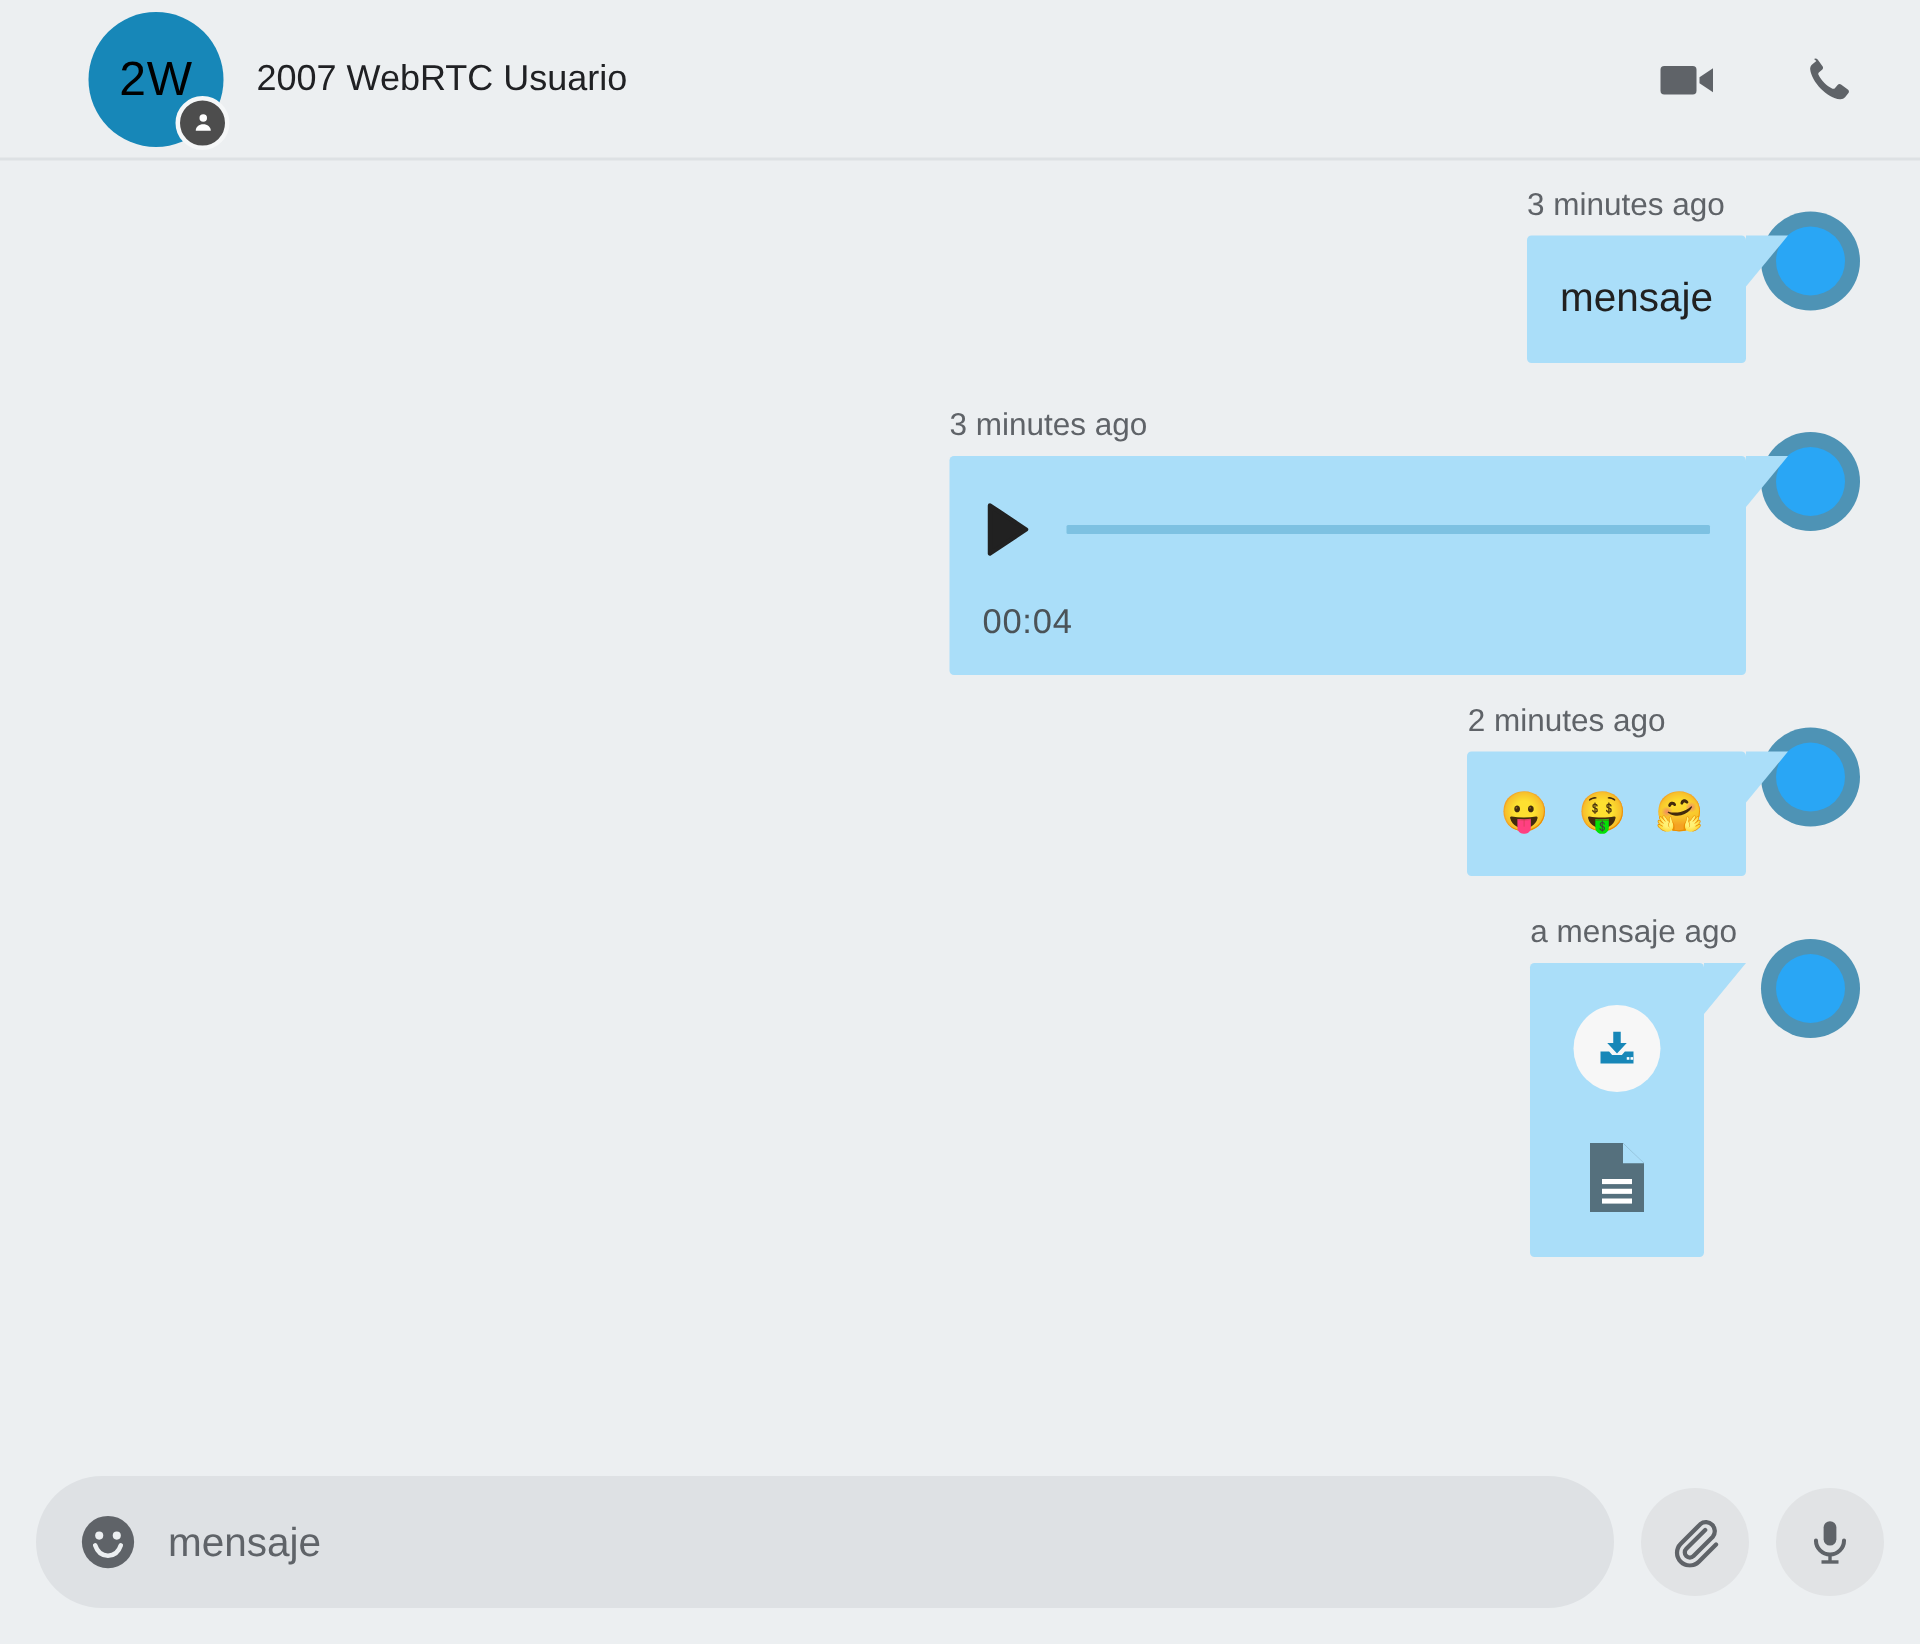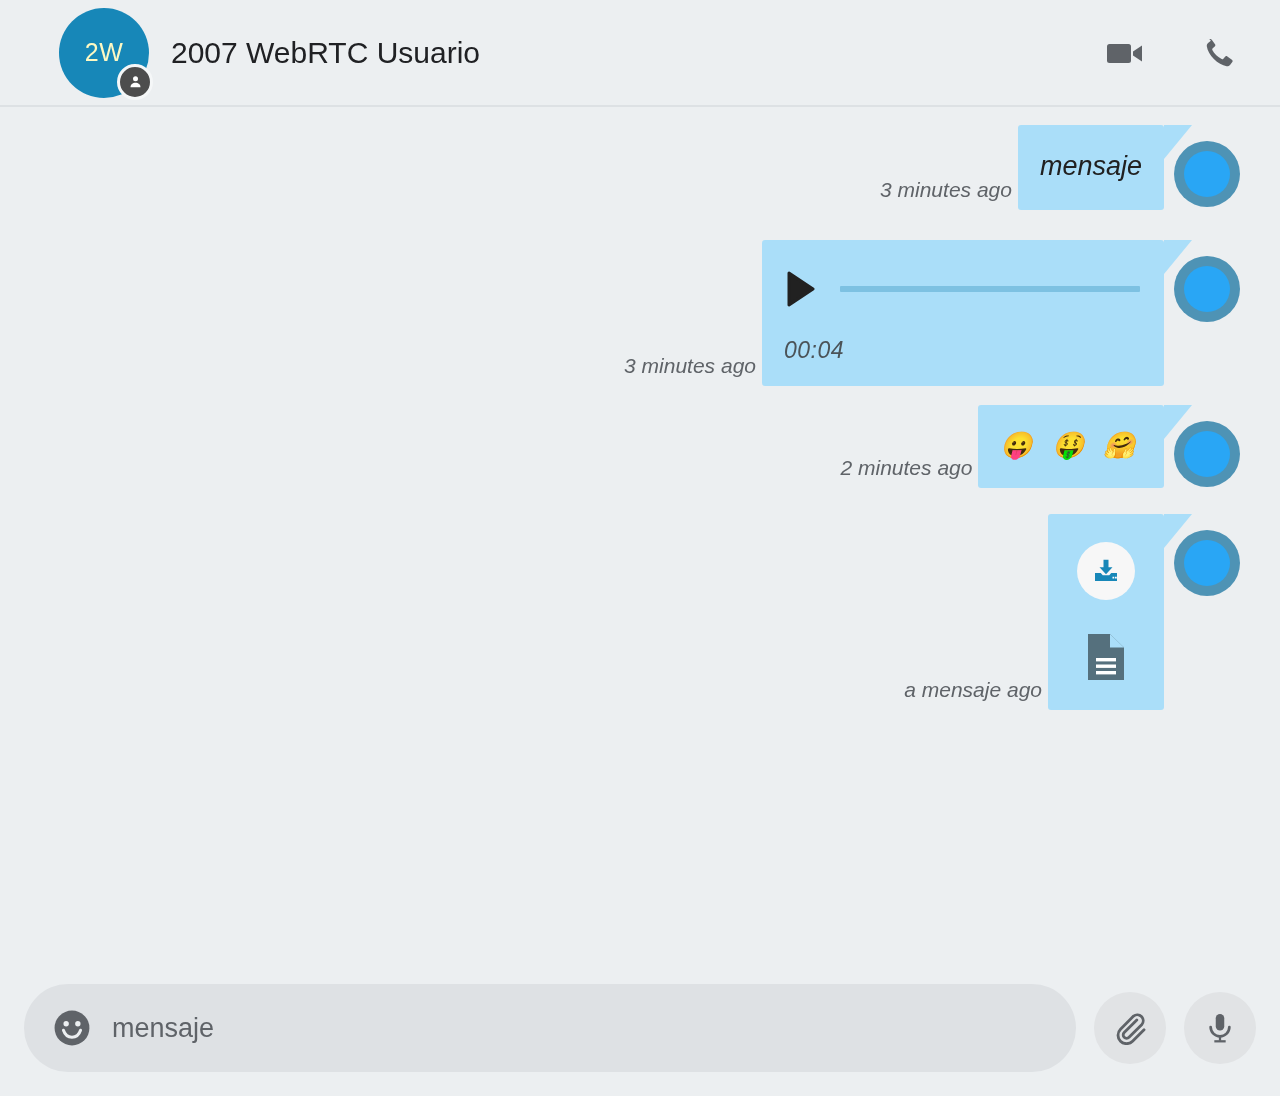--- a/index.html
+++ b/index.html
@@ -40,44 +40,44 @@
     width: 90px;
     height: 90px;
     margin-left: 59px;
     flex: 0 0 90px;
   }
   .avatar-main {
     width: 90px;
     height: 90px;
     border-radius: 50%;
     background: #1787b8;
-    color: #fef9c3;
-    display: flex;
-    align-items: center;
-    justify-content: center;
-    font-size: 25px;
+    color: #000000;
+    display: flex;
+    align-items: center;
+    justify-content: center;
+    font-size: 32px;
     letter-spacing: 0.5px;
   }
   .avatar-badge {
     position: absolute;
     right: -4px;
     bottom: -2px;
     width: 30px;
     height: 30px;
     border-radius: 50%;
     background: #4d4d4d;
     border: 3px solid #f5f7f8;
     display: flex;
     align-items: center;
     justify-content: center;
   }
   .avatar-badge svg { width: 15px; height: 15px; display:block; }
   .header-title {
     margin-left: 22px;
-    font-size: 30px;
+    font-size: 24px;
     color: #202124;
     white-space: nowrap;
   }
   .header-actions {
     margin-left: auto;
     display: flex;
     align-items: center;
     gap: 46px;
     padding-right: 16px;
   }
@@ -103,23 +103,21 @@
   }
   .msg-row {
     display: flex;
     justify-content: flex-end;
     align-items: flex-start;
     padding-right: 40px;
     margin-bottom: 12px;
   }
   .msg-col {
     display: flex;
-    flex-direction: row;
-    align-items: flex-end;
-    font-style: italic;
+    flex-direction: column;
   }
   .msg-time {
     font-size: 21px;
     color: #5f6368;
     margin-bottom: 8px;
     margin-right: 6px;
     white-space: nowrap;
   }
   .bubble-holder {
     position: relative;
@@ -153,21 +151,21 @@
   .bubble-emoji {
     font-size: 26px;
     line-height: 1;
     padding: 27px 22px 30px 22px;
     letter-spacing: 6px;
     white-space: nowrap;
   }
 
   
   .bubble-audio {
-    width: 402px;
+    width: 531px;
     padding: 24px 22px 22px 22px;
   }
   .audio-top {
     display: flex;
     align-items: center;
     gap: 22px;
     height: 50px;
   }
   .play-btn {
     width: 34px;

